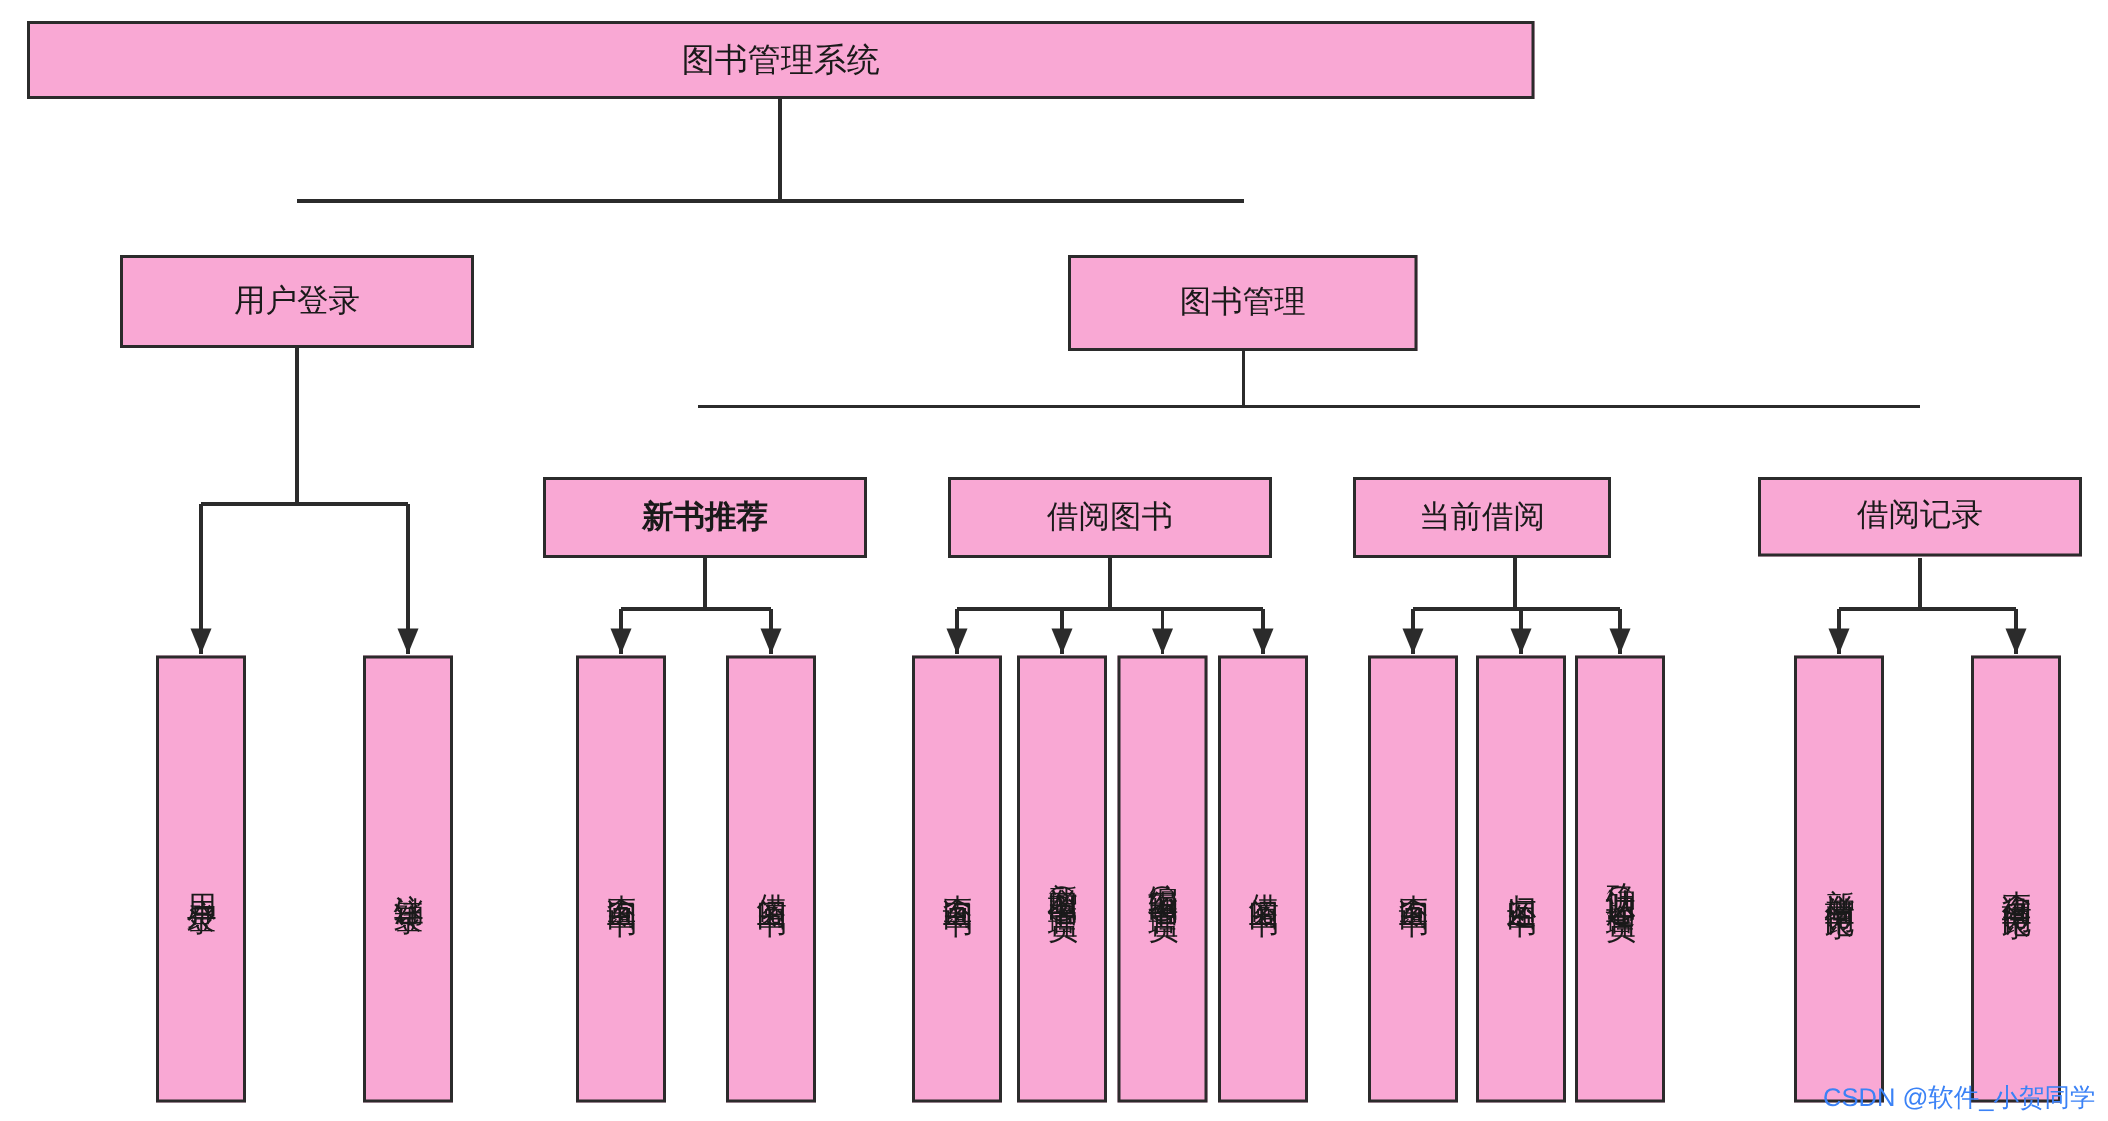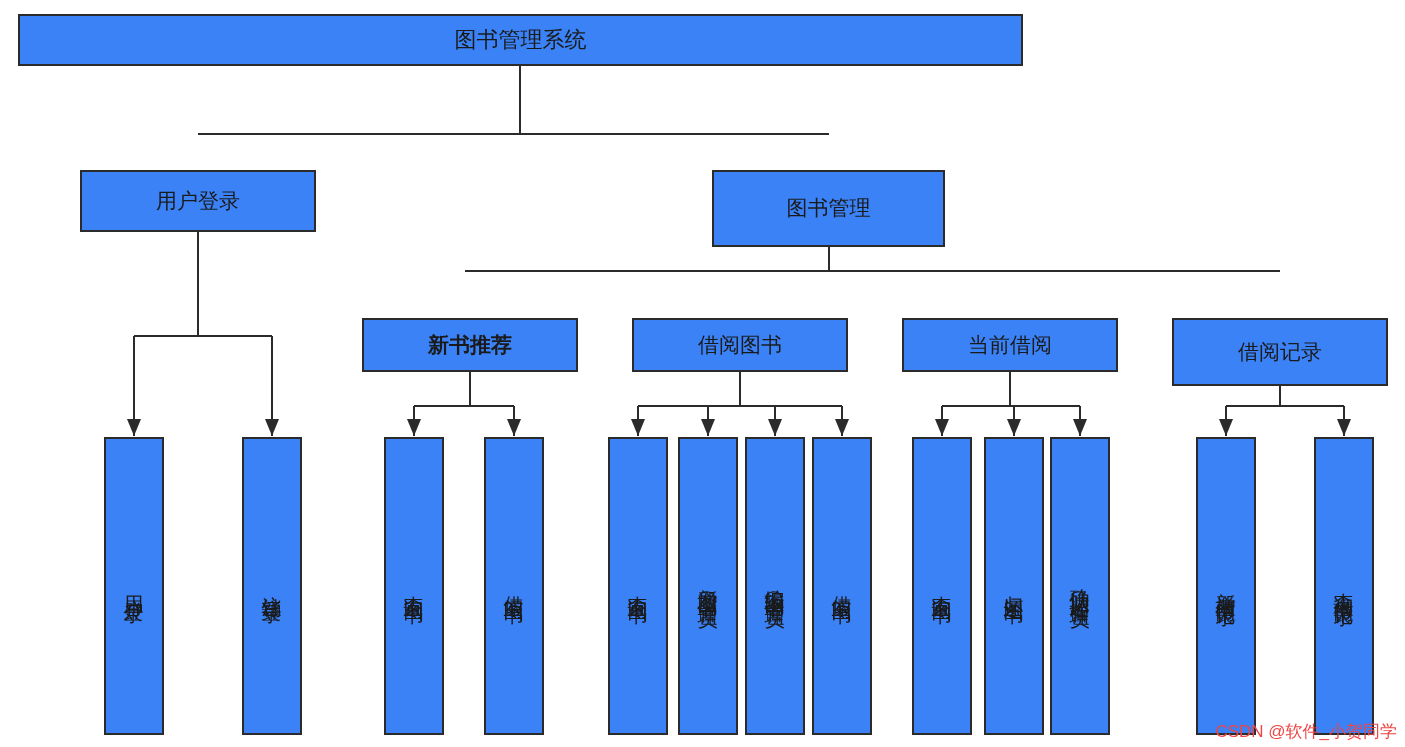--- a/index.html
+++ b/index.html
@@ -8,21 +8,21 @@
     width:1405px;height:747px;
     background:#ffffff;
     font-family:"Liberation Sans","DejaVu Sans",sans-serif;
     overflow:hidden;
   }
   #diagram-root{position:relative;width:1405px;height:747px;}
   svg#tree-svg{position:absolute;left:0;top:0;width:1405px;height:747px;display:block;}
 
   .node-box{
     position:absolute;
-    background:#3b82f6;
+    background:#f9a8d4;
     border:2px solid #2b2b2b;
     box-sizing:border-box;
     display:flex;
     align-items:center;
     justify-content:center;
   }
   .node-label{
     color:#1a1a1a;
     text-align:center;
     line-height:1.15;
@@ -43,21 +43,21 @@
     text-orientation:upright;
     font-size:20px;
     letter-spacing:3px;
     line-height:1;
   }
   .watermark{
     position:absolute;
     right:8px;
     bottom:4px;
     font-size:17px;
-    color:#ef4444;
+    color:#3b82f6;
     white-space:nowrap;
     user-select:none;
   }
 </style>
 </head>
 <body>
 
 <div id="diagram-root">
   <svg id="tree-svg" viewBox="0 0 1405 747" preserveAspectRatio="none" aria-hidden="true">
       <line x1="520" y1="66" x2="520" y2="134" stroke="#2b2b2b" stroke-width="2.2" shape-rendering="crispEdges"></line>
@@ -101,33 +101,33 @@
       <line x1="1344" y1="406" x2="1344" y2="436" stroke="#2b2b2b" stroke-width="2.2" shape-rendering="crispEdges"></line>
       <polygon points="1337,419 1351,419 1344,436" fill="#2b2b2b"></polygon>
     </svg>
   <div id="node-layer">
       <div class="node-box horizontal root" style="left: 18px; top: 14px; width: 1005px; height: 52px;">
         <span class="node-label">图书管理系统</span>
       </div>
       <div class="node-box horizontal" style="left: 80px; top: 170px; width: 236px; height: 62px;">
         <span class="node-label">用户登录</span>
       </div>
-      <div class="node-box horizontal" style="left: 712px; top: 170px; width: 233px; height: 77px; align-items: center;">
+      <div class="node-box horizontal" style="left: 712px; top: 170px; width: 233px; height: 64px; align-items: center;">
         <span class="node-label">图书管理</span>
       </div>
       <div class="node-box horizontal" style="left: 362px; top: 318px; width: 216px; height: 54px; font-weight: bold;">
         <span class="node-label">新书推荐</span>
       </div>
       <div class="node-box horizontal" style="left: 632px; top: 318px; width: 216px; height: 54px;">
         <span class="node-label">借阅图书</span>
       </div>
-      <div class="node-box horizontal" style="left: 902px; top: 318px; width: 216px; height: 54px;">
+      <div class="node-box horizontal" style="left: 902px; top: 318px; width: 172px; height: 54px;">
         <span class="node-label">当前借阅</span>
       </div>
-      <div class="node-box horizontal" style="left: 1172px; top: 318px; width: 216px; height: 68px;">
+      <div class="node-box horizontal" style="left: 1172px; top: 318px; width: 216px; height: 53px;">
         <span class="node-label">借阅记录</span>
       </div>
       <div class="node-box vertical" style="left: 104px; top: 437px; width: 60px; height: 298px;">
         <span class="node-label">用户登录</span>
       </div>
       <div class="node-box vertical" style="left: 242px; top: 437px; width: 60px; height: 298px;">
         <span class="node-label">注销登录</span>
       </div>
       <div class="node-box vertical" style="left: 384px; top: 437px; width: 60px; height: 298px;">
         <span class="node-label">查询图书</span>

